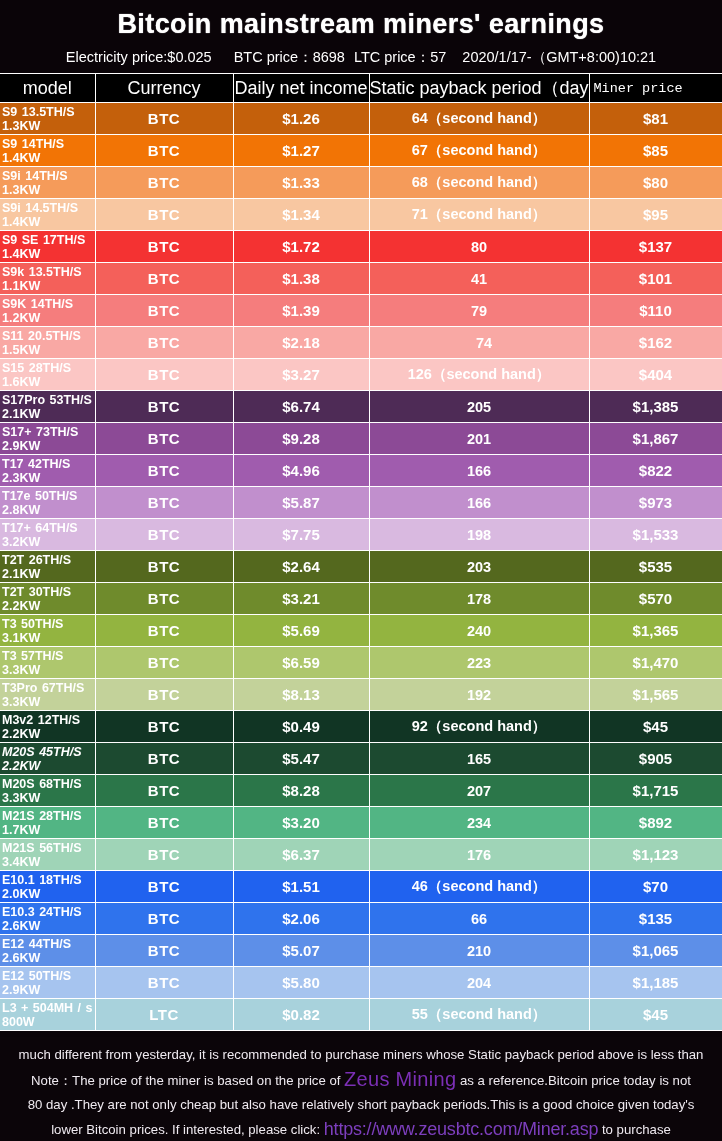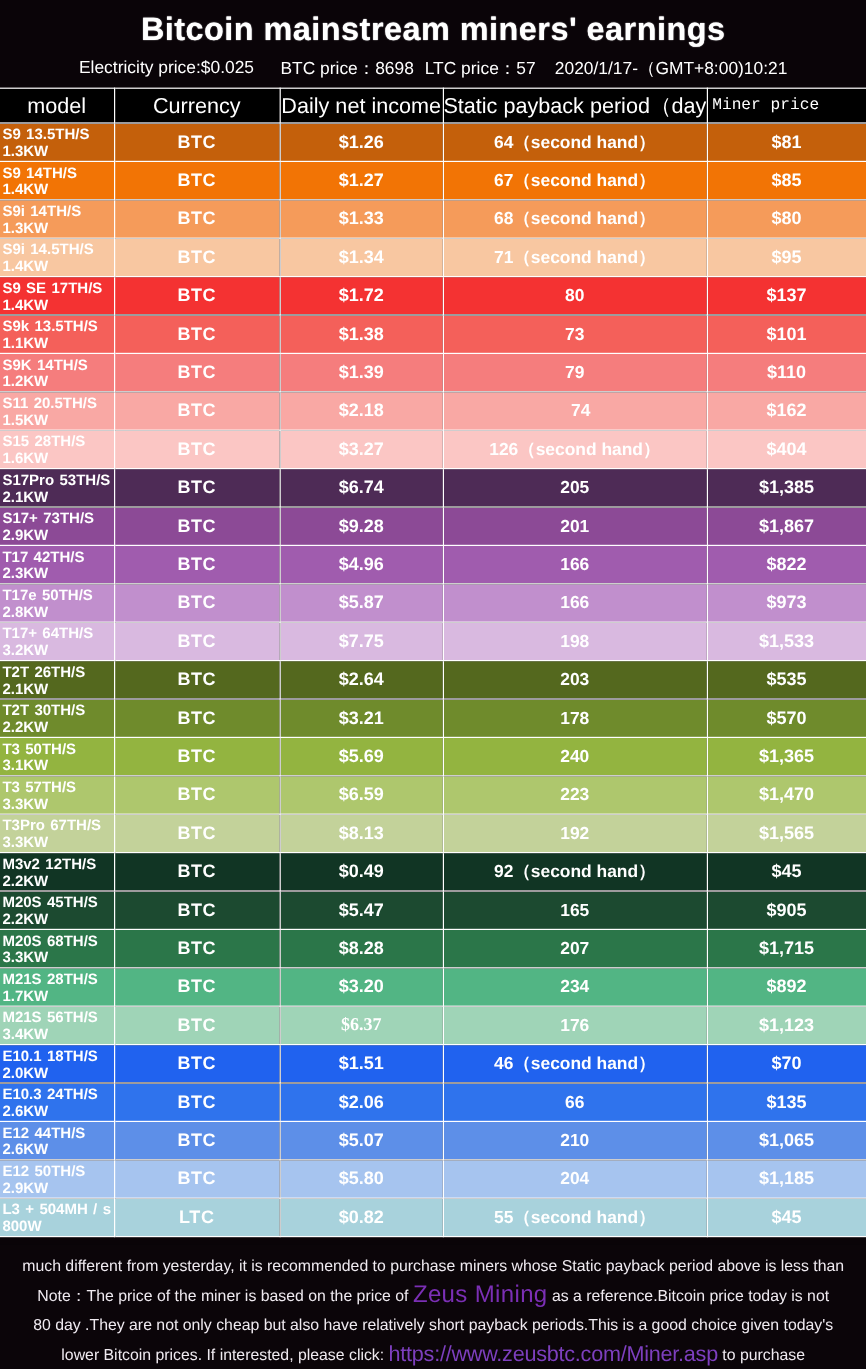--- a/index.html
+++ b/index.html
@@ -201,21 +201,21 @@
           <td class="cell-model" style="color: rgb(255, 255, 255);">S9 SE  17TH/S 1.4KW</td>
           <td class="cell-cur" style="color: rgb(255, 255, 255);">BTC</td>
           <td class="cell-inc" style="color: rgb(255, 255, 255);">$1.72</td>
           <td class="cell-pay" style="color: rgb(255, 255, 255);">80</td>
           <td class="cell-price" style="color: rgb(255, 255, 255);">$137</td>
         </tr>
         <tr style="background: rgb(244, 96, 90);">
           <td class="cell-model" style="color: rgb(255, 255, 255);">S9k  13.5TH/S 1.1KW</td>
           <td class="cell-cur" style="color: rgb(255, 255, 255);">BTC</td>
           <td class="cell-inc" style="color: rgb(255, 255, 255);">$1.38</td>
-          <td class="cell-pay" style="color: rgb(255, 255, 255);">73</td>
+          <td class="cell-pay" style="color: rgb(255, 255, 255);">41</td>
           <td class="cell-price" style="color: rgb(255, 255, 255);">$101</td>
         </tr>
         <tr style="background: rgb(245, 125, 125);">
           <td class="cell-model" style="color: rgb(255, 255, 255);">S9K   14TH/S 1.2KW</td>
           <td class="cell-cur" style="color: rgb(255, 255, 255);">BTC</td>
           <td class="cell-inc" style="color: rgb(255, 255, 255);">$1.39</td>
           <td class="cell-pay" style="color: rgb(255, 255, 255);">79</td>
           <td class="cell-price" style="color: rgb(255, 255, 255);">$110</td>
         </tr>
         <tr style="background: rgb(249, 168, 164);">
@@ -303,21 +303,21 @@
           <td class="cell-price" style="color: rgb(255, 255, 255);">$1,565</td>
         </tr>
         <tr style="background: rgb(17, 53, 36);">
           <td class="cell-model" style="color: rgb(255, 255, 255);">M3v2 12TH/S 2.2KW</td>
           <td class="cell-cur" style="color: rgb(255, 255, 255);">BTC</td>
           <td class="cell-inc" style="color: rgb(255, 255, 255);">$0.49</td>
           <td class="cell-pay" style="color: rgb(255, 255, 255);">92（second hand）</td>
           <td class="cell-price" style="color: rgb(255, 255, 255);">$45</td>
         </tr>
         <tr style="background: rgb(28, 74, 48);">
-          <td class="cell-model" style="color: rgb(255, 255, 255);">M20S 45TH/S 2.2KW</td>
+          <td class="cell-model" style="color: rgb(255, 255, 255); font-style: italic;">M20S 45TH/S 2.2KW</td>
           <td class="cell-cur" style="color: rgb(255, 255, 255);">BTC</td>
           <td class="cell-inc" style="color: rgb(255, 255, 255);">$5.47</td>
           <td class="cell-pay" style="color: rgb(255, 255, 255);">165</td>
           <td class="cell-price" style="color: rgb(255, 255, 255);">$905</td>
         </tr>
         <tr style="background: rgb(43, 118, 73);">
           <td class="cell-model" style="color: rgb(255, 255, 255);">M20S 68TH/S 3.3KW</td>
           <td class="cell-cur" style="color: rgb(255, 255, 255);">BTC</td>
           <td class="cell-inc" style="color: rgb(255, 255, 255);">$8.28</td>
           <td class="cell-pay" style="color: rgb(255, 255, 255);">207</td>
@@ -326,21 +326,21 @@
         <tr style="background: rgb(82, 181, 132);">
           <td class="cell-model" style="color: rgb(255, 255, 255);">M21S 28TH/S 1.7KW</td>
           <td class="cell-cur" style="color: rgb(255, 255, 255);">BTC</td>
           <td class="cell-inc" style="color: rgb(255, 255, 255);">$3.20</td>
           <td class="cell-pay" style="color: rgb(255, 255, 255);">234</td>
           <td class="cell-price" style="color: rgb(255, 255, 255);">$892</td>
         </tr>
         <tr style="background: rgb(159, 212, 183);">
           <td class="cell-model" style="color: rgb(255, 255, 255);">M21S 56TH/S 3.4KW</td>
           <td class="cell-cur" style="color: rgb(255, 255, 255);">BTC</td>
-          <td class="cell-inc" style="color: rgb(255, 255, 255); font-family: Liberation Serif, serif;">$6.37</td>
+          <td class="cell-inc" style="color: rgb(255, 255, 255);">$6.37</td>
           <td class="cell-pay" style="color: rgb(255, 255, 255);">176</td>
           <td class="cell-price" style="color: rgb(255, 255, 255);">$1,123</td>
         </tr>
         <tr style="background: rgb(32, 98, 239);">
           <td class="cell-model" style="color: rgb(255, 255, 255);">E10.1 18TH/S 2.0KW</td>
           <td class="cell-cur" style="color: rgb(255, 255, 255);">BTC</td>
           <td class="cell-inc" style="color: rgb(255, 255, 255);">$1.51</td>
           <td class="cell-pay" style="color: rgb(255, 255, 255);">46（second hand）</td>
           <td class="cell-price" style="color: rgb(255, 255, 255);">$70</td>
         </tr>

